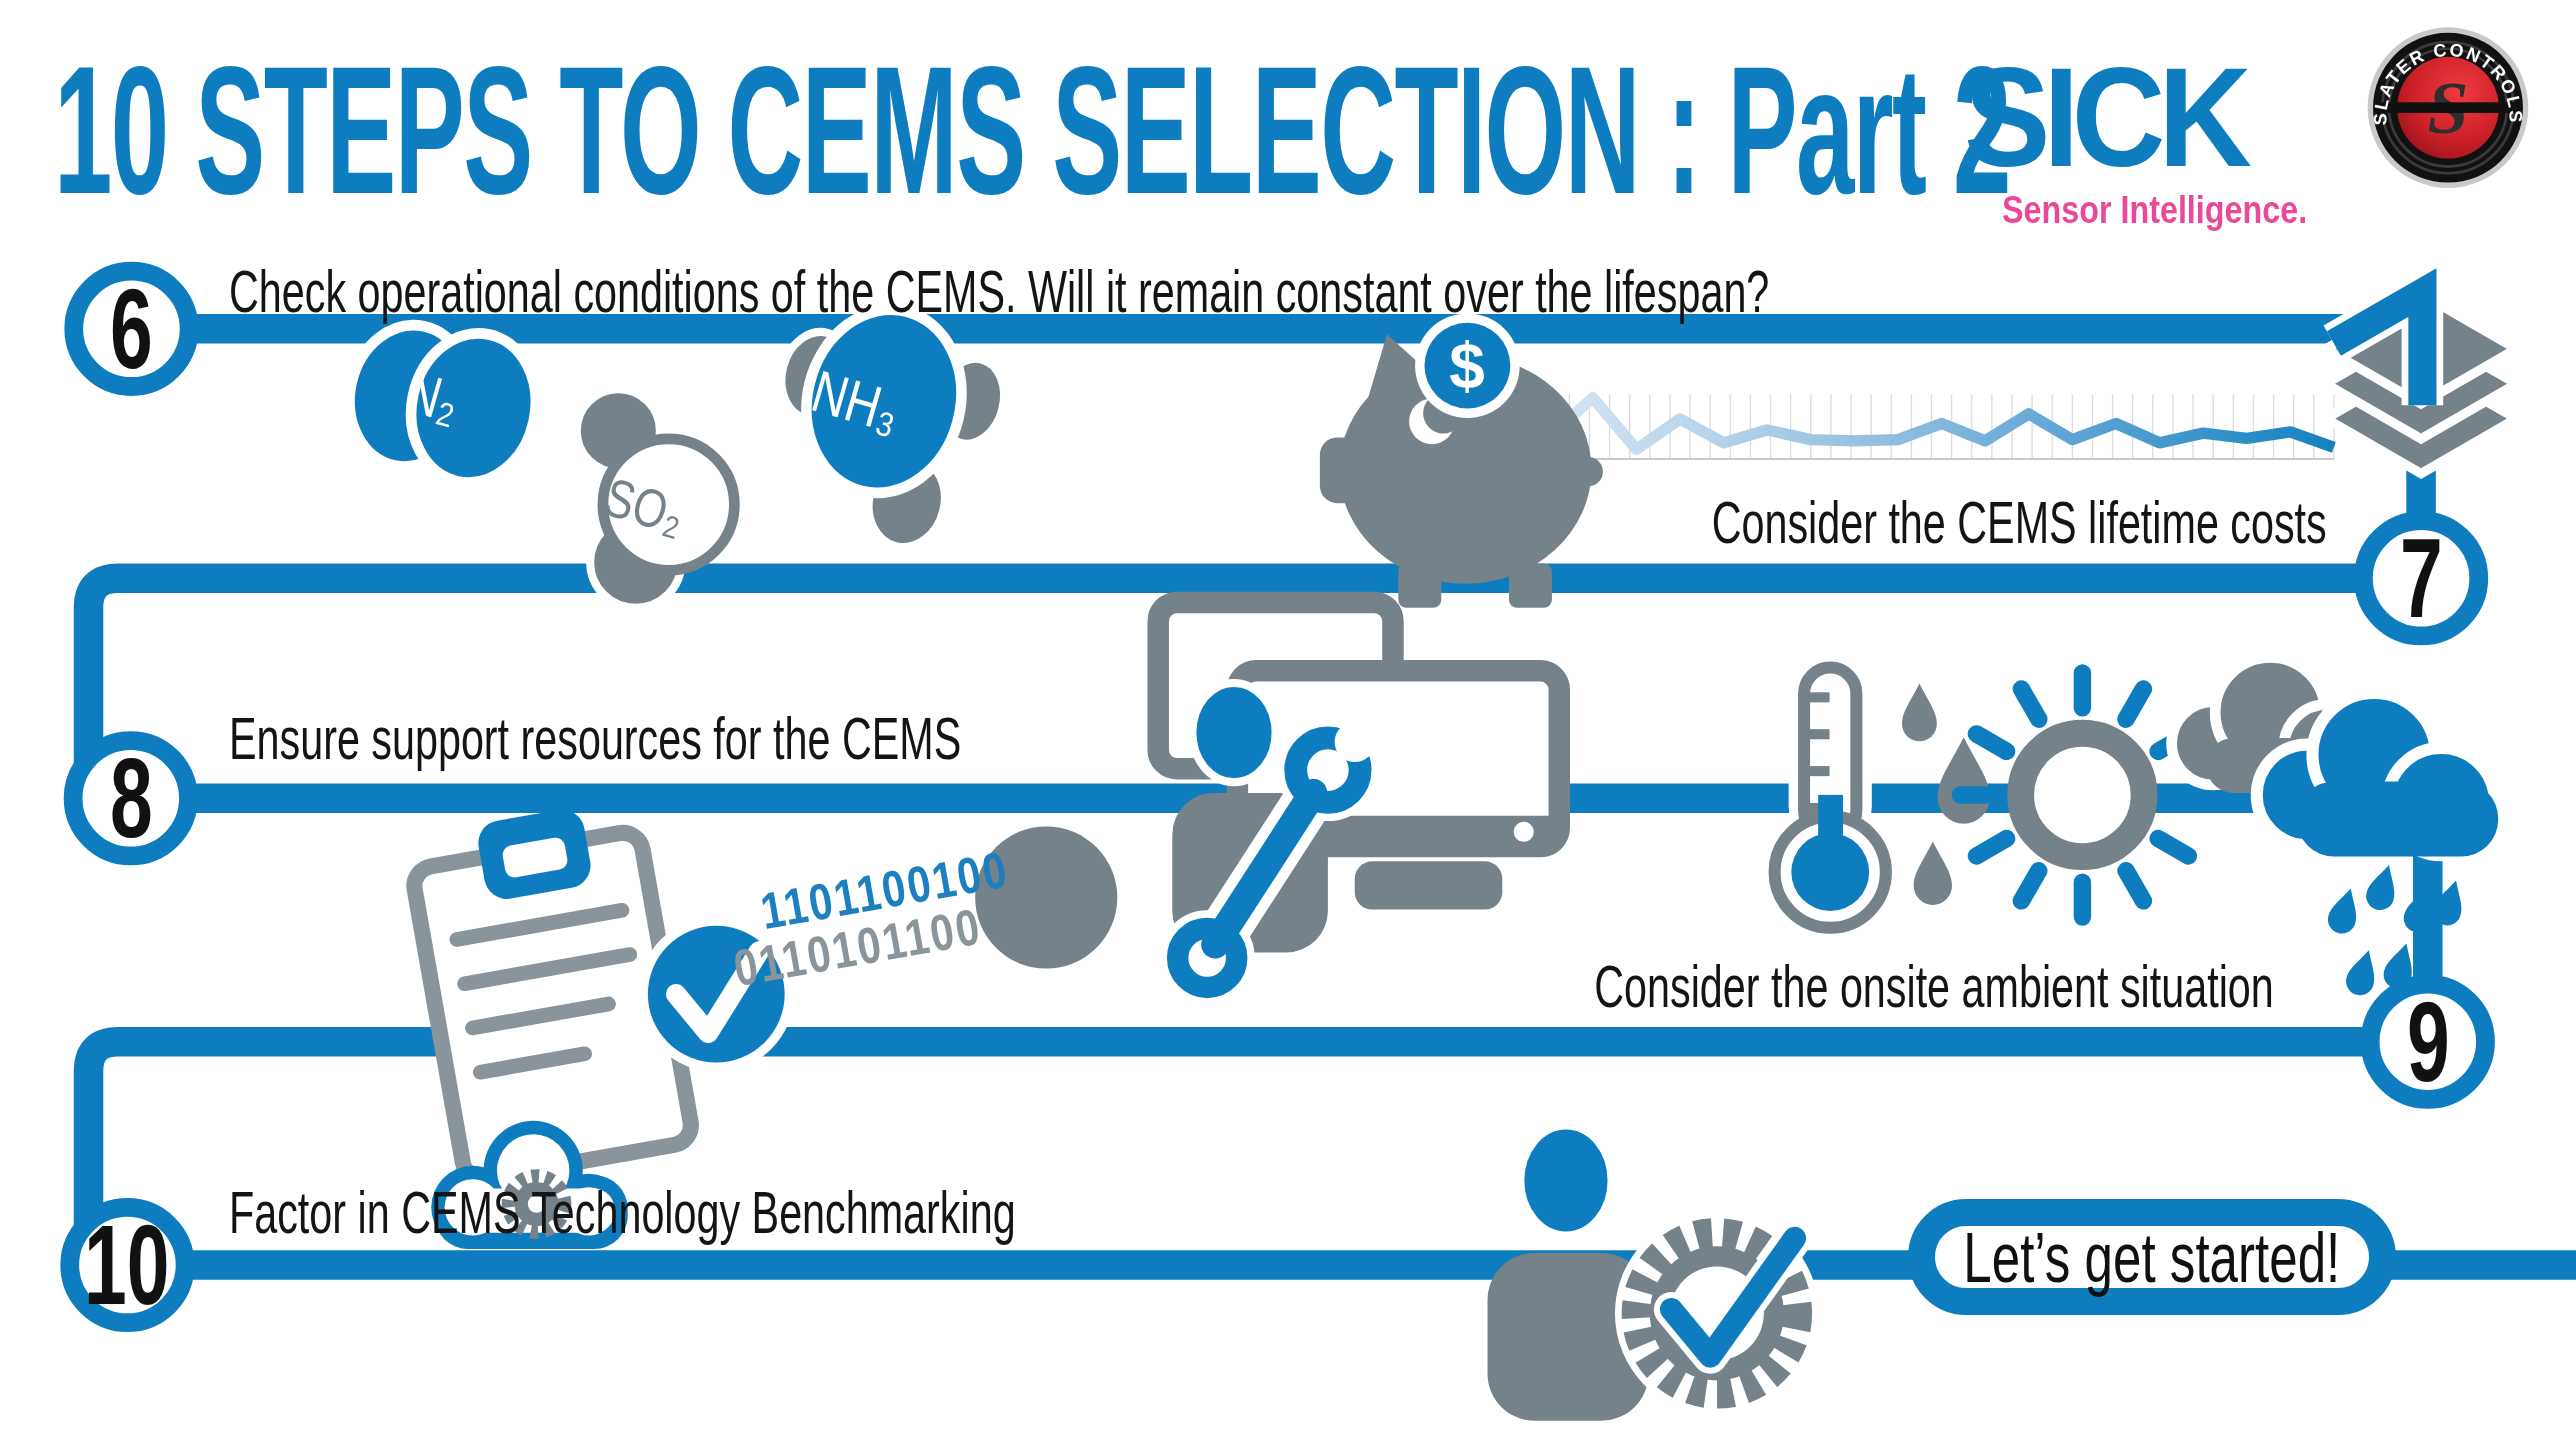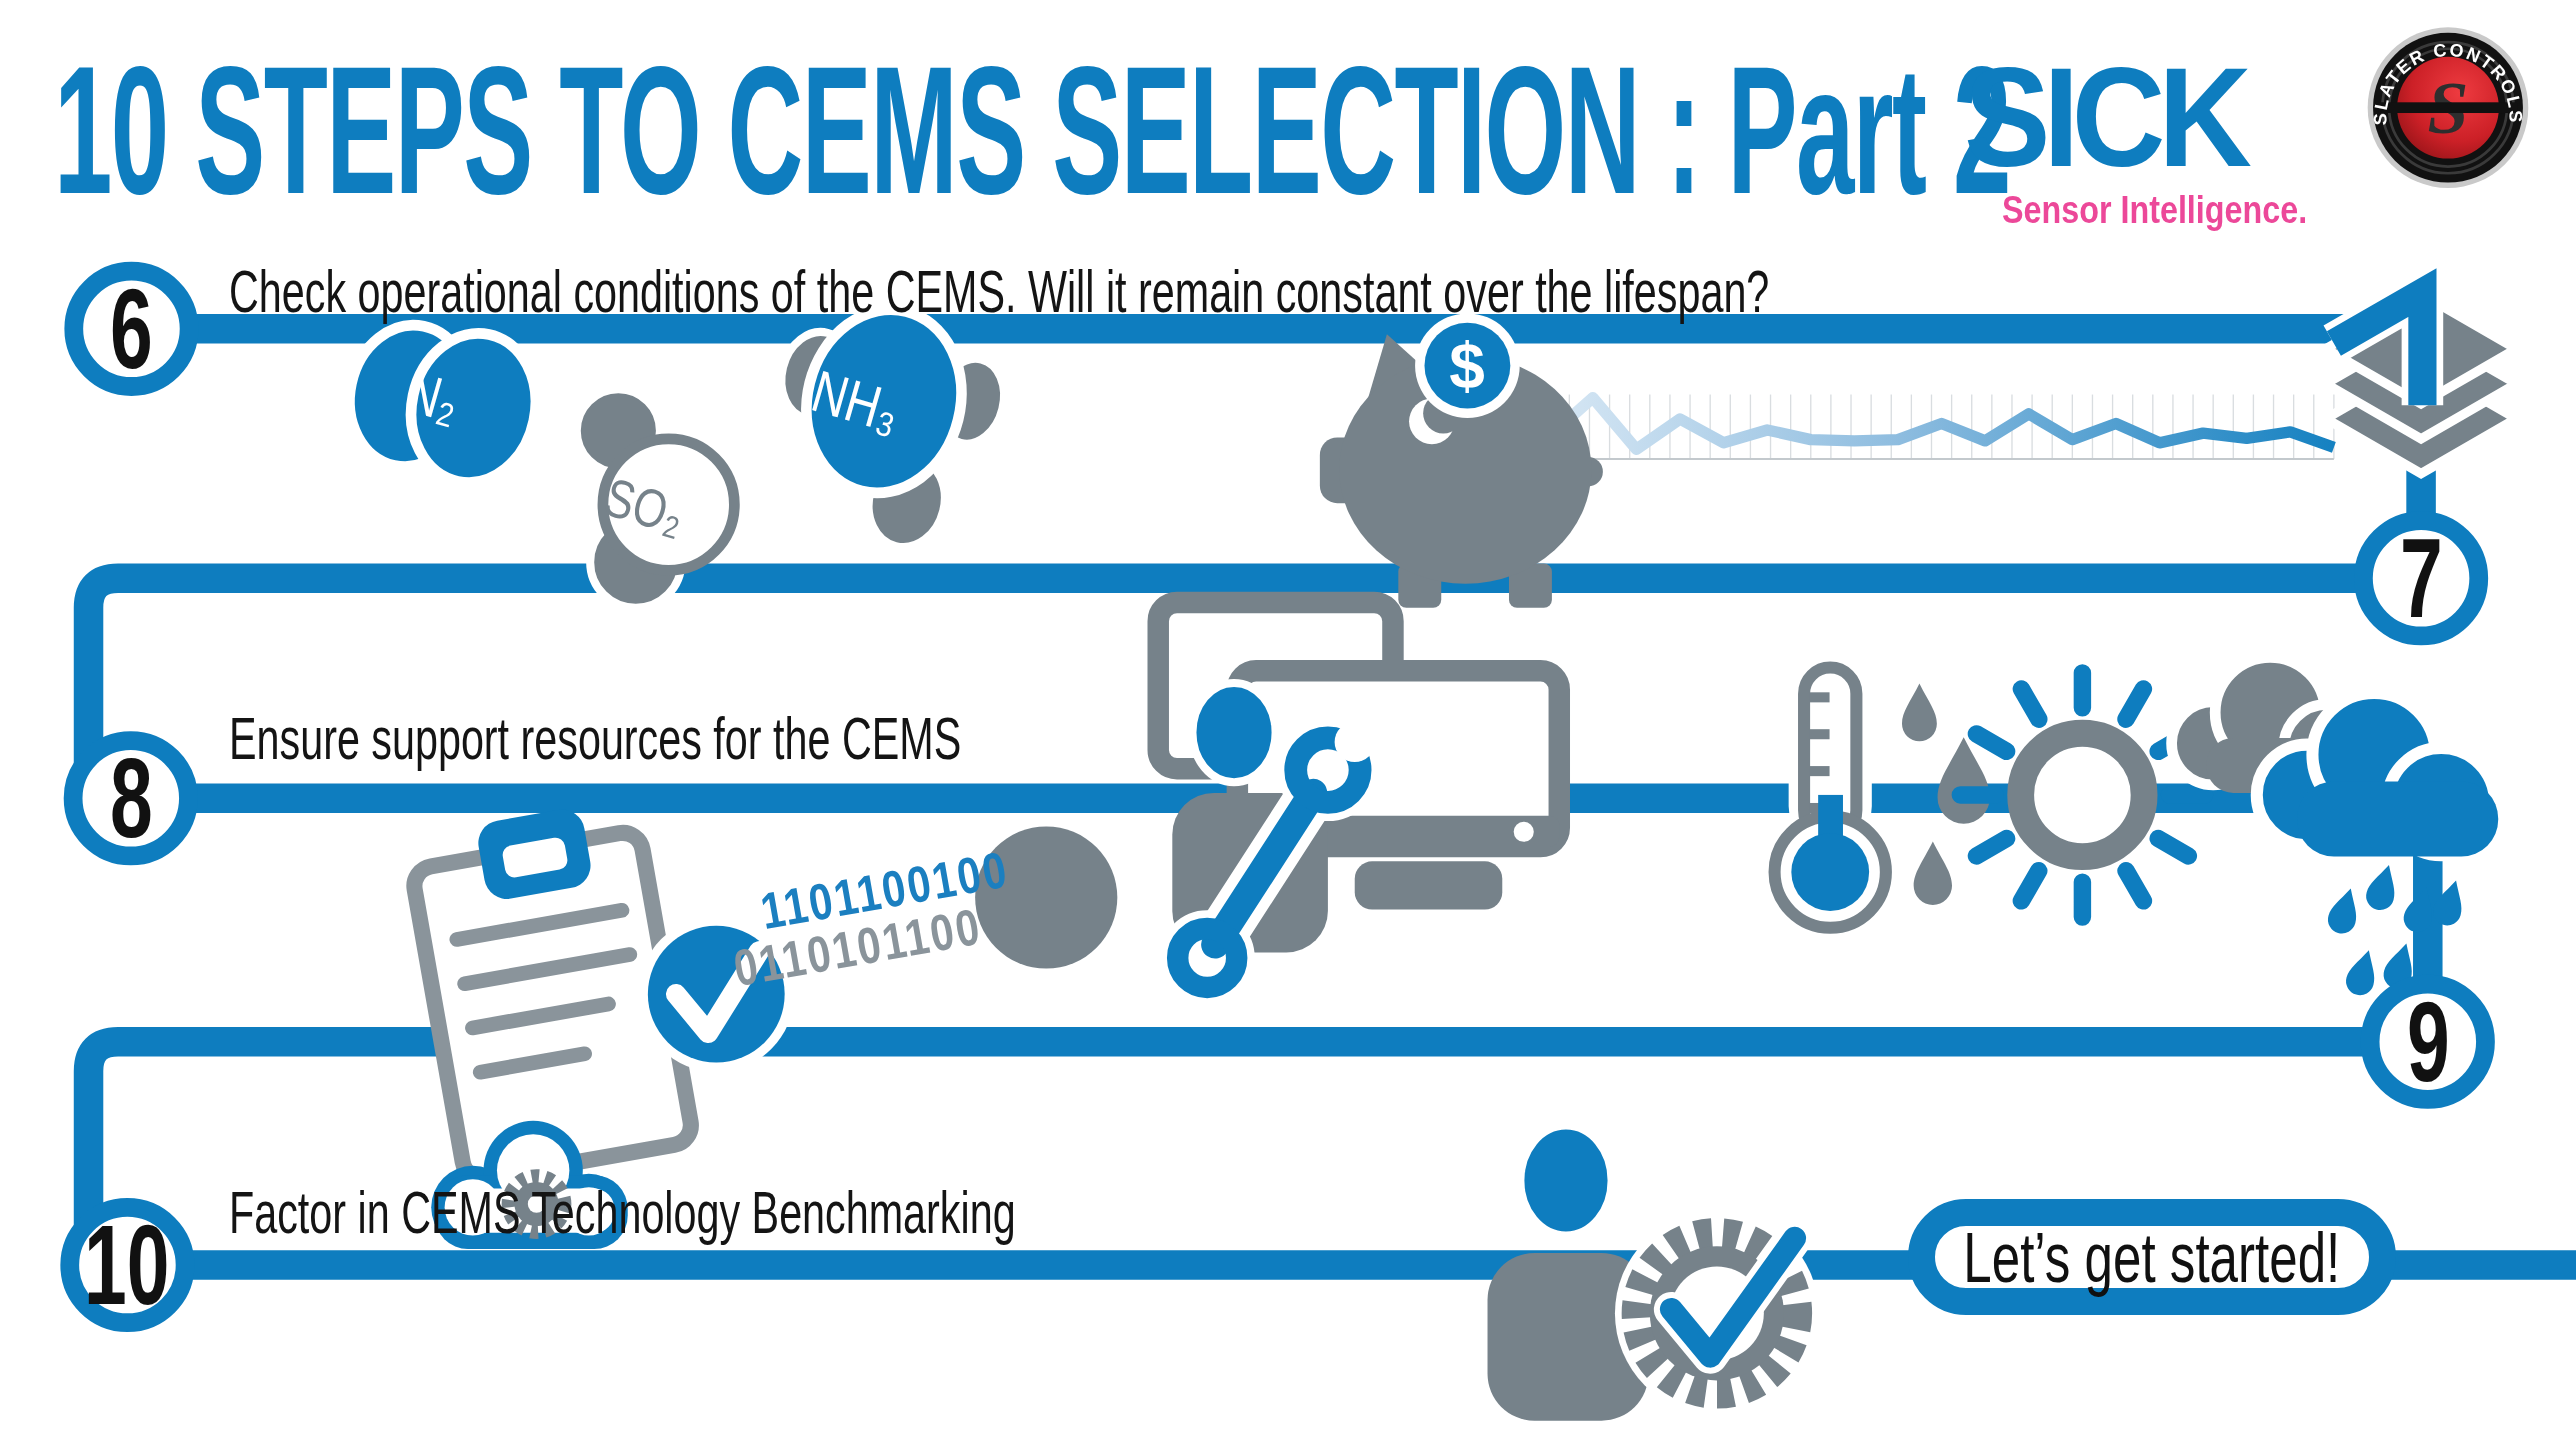--- a/index.html
+++ b/index.html
@@ -278,22 +278,28 @@
   <div class="abs sick-logo">
     <span class="cond">SICK</span>
   </div>
   <div class="abs sick-tagline">
     <span class="cond">Sensor Intelligence.</span>
   </div>
 
   <div class="abs step-label" style="left:229px;top:263px">
     <span class="cond">Check operational conditions of the CEMS. Will it remain constant over the lifespan?</span>
   </div>
+  <div class="abs step-label" style="right:249px;top:494px;text-align:right">
+    <span class="cond-r">Consider the CEMS lifetime costs</span>
+  </div>
   <div class="abs step-label" style="left:229px;top:710px">
     <span class="cond">Ensure support resources for the CEMS</span>
+  </div>
+  <div class="abs step-label" style="right:302px;top:958px;text-align:right">
+    <span class="cond-r">Consider the onsite ambient situation</span>
   </div>
   <div class="abs step-label" style="left:229px;top:1184px">
     <span class="cond">Factor in CEMS Technology Benchmarking</span>
   </div>
 
   <div class="abs num" style="left:64px;top:272px">
       <span>6</span>
     </div>
   <div class="abs num" style="left:2354px;top:521px">
       <span>7</span>

